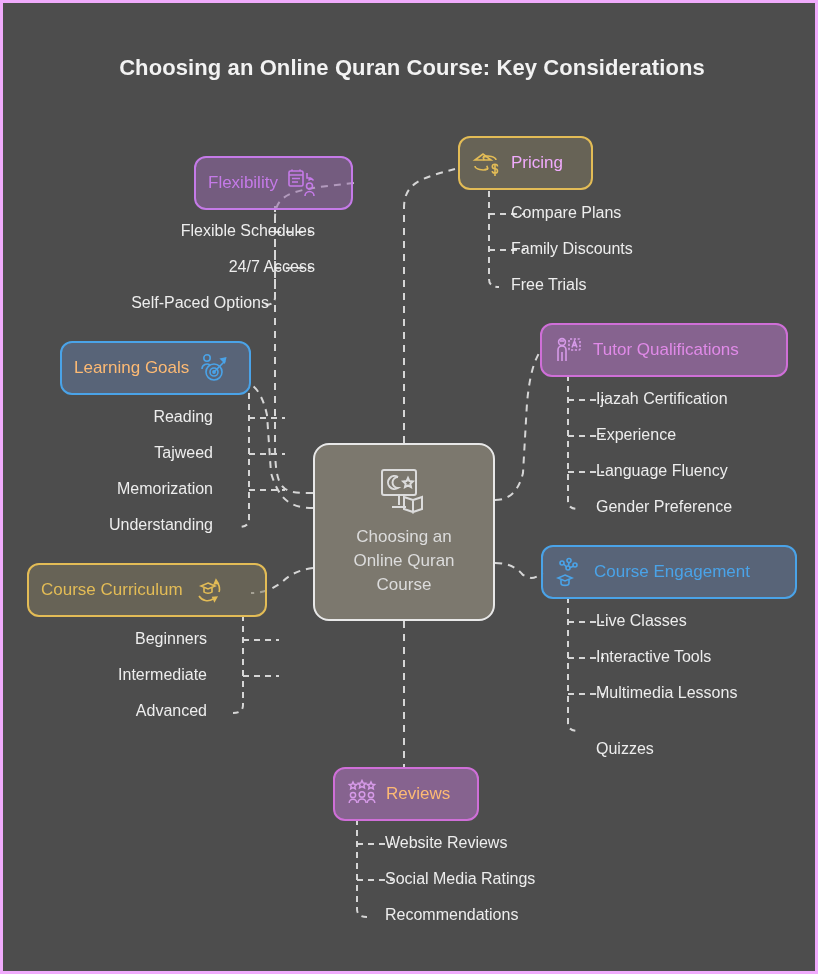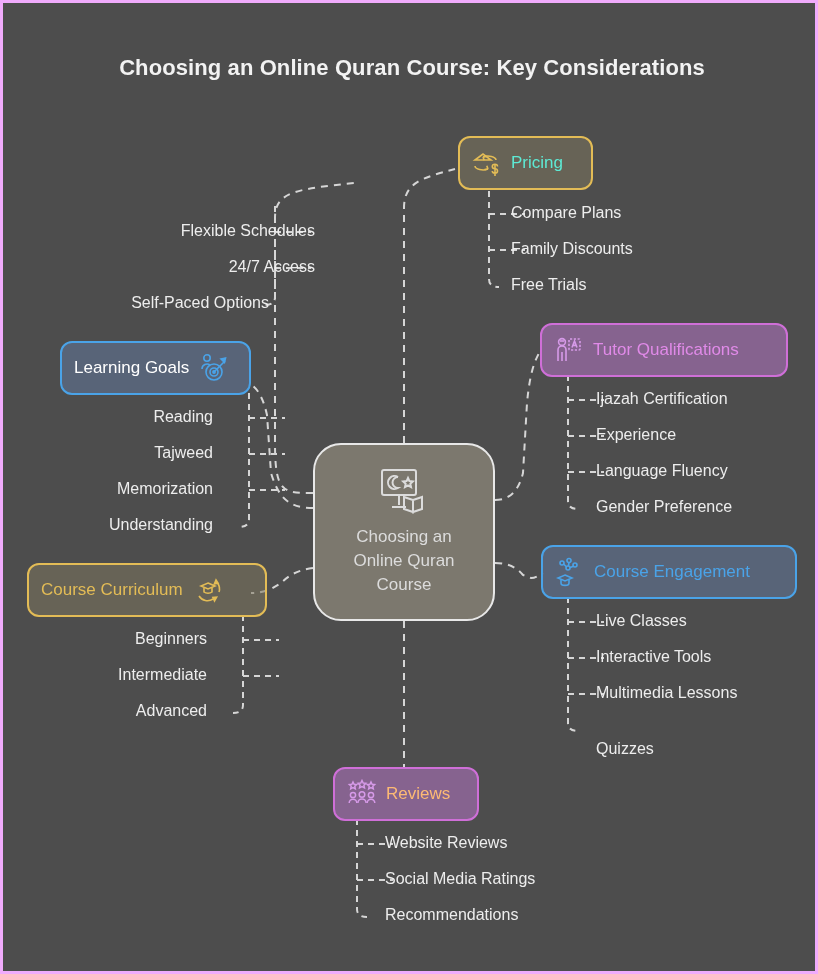--- a/index.html
+++ b/index.html
@@ -37,21 +37,21 @@
     font-weight: bold;
     letter-spacing: 0.1px;
   }
   
   .center-node {
     position: absolute;
     left: 310px;
     top: 440px;
     width: 182px;
     height: 178px;
-    border-radius: 28px;
+    border-radius: 16px;
     background: #7c786e;
     border: 2px solid #e8e8e8;
     box-sizing: border-box;
     display: flex;
     flex-direction: column;
     align-items: center;
     justify-content: center;
   }
   .center-icon {
     margin-bottom: 6px;
@@ -170,43 +170,55 @@
         <path d="M22,10 a6.5,6.5 0 1,0 0,11 a5,5 0 1,1 0,-11"></path>
         <path d="M32,11 l1.4,3.1 3.4,0.4 -2.5,2.3 0.7,3.3 -3,-1.7 -3,1.7 0.7,-3.3 -2.5,-2.3 3.4,-0.4z"></path>
         <path d="M28,30 L37,33 L37,45 L28,42z M46,30 L37,33 L37,45 L46,42z"></path>
       </svg>
     </span>
     <div class="center-label">Choosing an
 Online Quran
 Course</div>
   </div>
 
+  <div class="branch icon-right" style="left:191px; top:153px; width:159px; border-color:#c57ae8; background:rgba(150,105,170,0.55);">
+    <span class="blabel" style="color:#c57ae8;">Flexibility</span>
+    <span class="bicon">
+      <svg width="30" height="30" viewBox="0 0 30 30" fill="none" stroke="#c57ae8" stroke-width="1.6">
+        <rect x="2" y="3" width="14" height="15" rx="1.5"></rect>
+        <path d="M2,7 L16,7 M5,3 L5,1.5 M13,3 L13,1.5 M5,10.5 L13,10.5 M5,14 L11,14"></path>
+        <path d="M20,5 l0,5 l4,0 M24,10 l-2.5,2.5 M24,10 l2.5,2.5"></path>
+        <circle cx="22.5" cy="18" r="3"></circle>
+        <path d="M18,28 a4.5,4.5 0 0 1 9,0"></path>
+      </svg>
+    </span>
+  </div>
   <div class="sub right-align" style="left:26px; top:219px; width:286px;">Flexible Schedules</div>
   <div class="sub right-align" style="left:26px; top:255px; width:286px;">24/7 Access</div>
   <div class="sub right-align" style="left:26px; top:291px; width:240px;">Self-Paced Options</div>
 
   <div class="branch icon-left" style="left:455px; top:133px; width:135px; border-color:#e3bc56; background:rgba(125,118,95,0.55);">
     <span class="bicon">
       <svg width="30" height="30" viewBox="0 0 30 30" fill="none" stroke="#e3bc56" stroke-width="1.6">
         <path d="M3,12 L11,6 L19,12z"></path>
         <path d="M3,18 a8,4 0 0 0 13,3"></path>
         <path d="M16,21 l-3.5,0.6 M16,21 l-1.2,-3.3"></path>
         <path d="M24,12 a8,4 0 0 0 -13,-3"></path>
         <path d="M11,9 l3.5,-0.6 M11,9 l1.2,3.3"></path>
         <path d="M23,16 L23,28 M25.5,18.5 a2.6,2.2 0 1,0 -2.6,2.2 a2.6,2.2 0 1,1 -2.6,2.2"></path>
       </svg>
     </span>
-    <span class="blabel" style="color:#5eead4;text-align:right;">Pricing</span>
+    <span class="blabel" style="color:#f0abfc;text-align:right;">Pricing</span>
   </div>
   <div class="sub" style="left:508px; top:201px;">Compare Plans</div>
   <div class="sub" style="left:508px; top:237px;">Family Discounts</div>
   <div class="sub" style="left:508px; top:273px;">Free Trials</div>
 
   <div class="branch icon-right" style="left:57px; top:338px; width:191px; border-color:#4aa3e8; background:rgba(92,108,135,0.75);">
-    <span class="blabel" style="color:#ffffff;">Learning Goals</span>
+    <span class="blabel" style="color:#fdba74;">Learning Goals</span>
     <span class="bicon">
       <svg width="30" height="30" viewBox="0 0 30 30" fill="none" stroke="#4aa3e8" stroke-width="1.6">
         <circle cx="9" cy="5" r="3.2"></circle>
         <path d="M4,16 a5,5 0 0 1 8,-4"></path>
         <circle cx="16" cy="19" r="8"></circle>
         <circle cx="16" cy="19" r="4"></circle>
         <circle cx="16" cy="19" r="1.1" fill="#4aa3e8"></circle>
         <path d="M16,19 L27,8"></path>
         <path d="M23,6 l4.5,-1 -1,4.5z" fill="#4aa3e8"></path>
       </svg>

